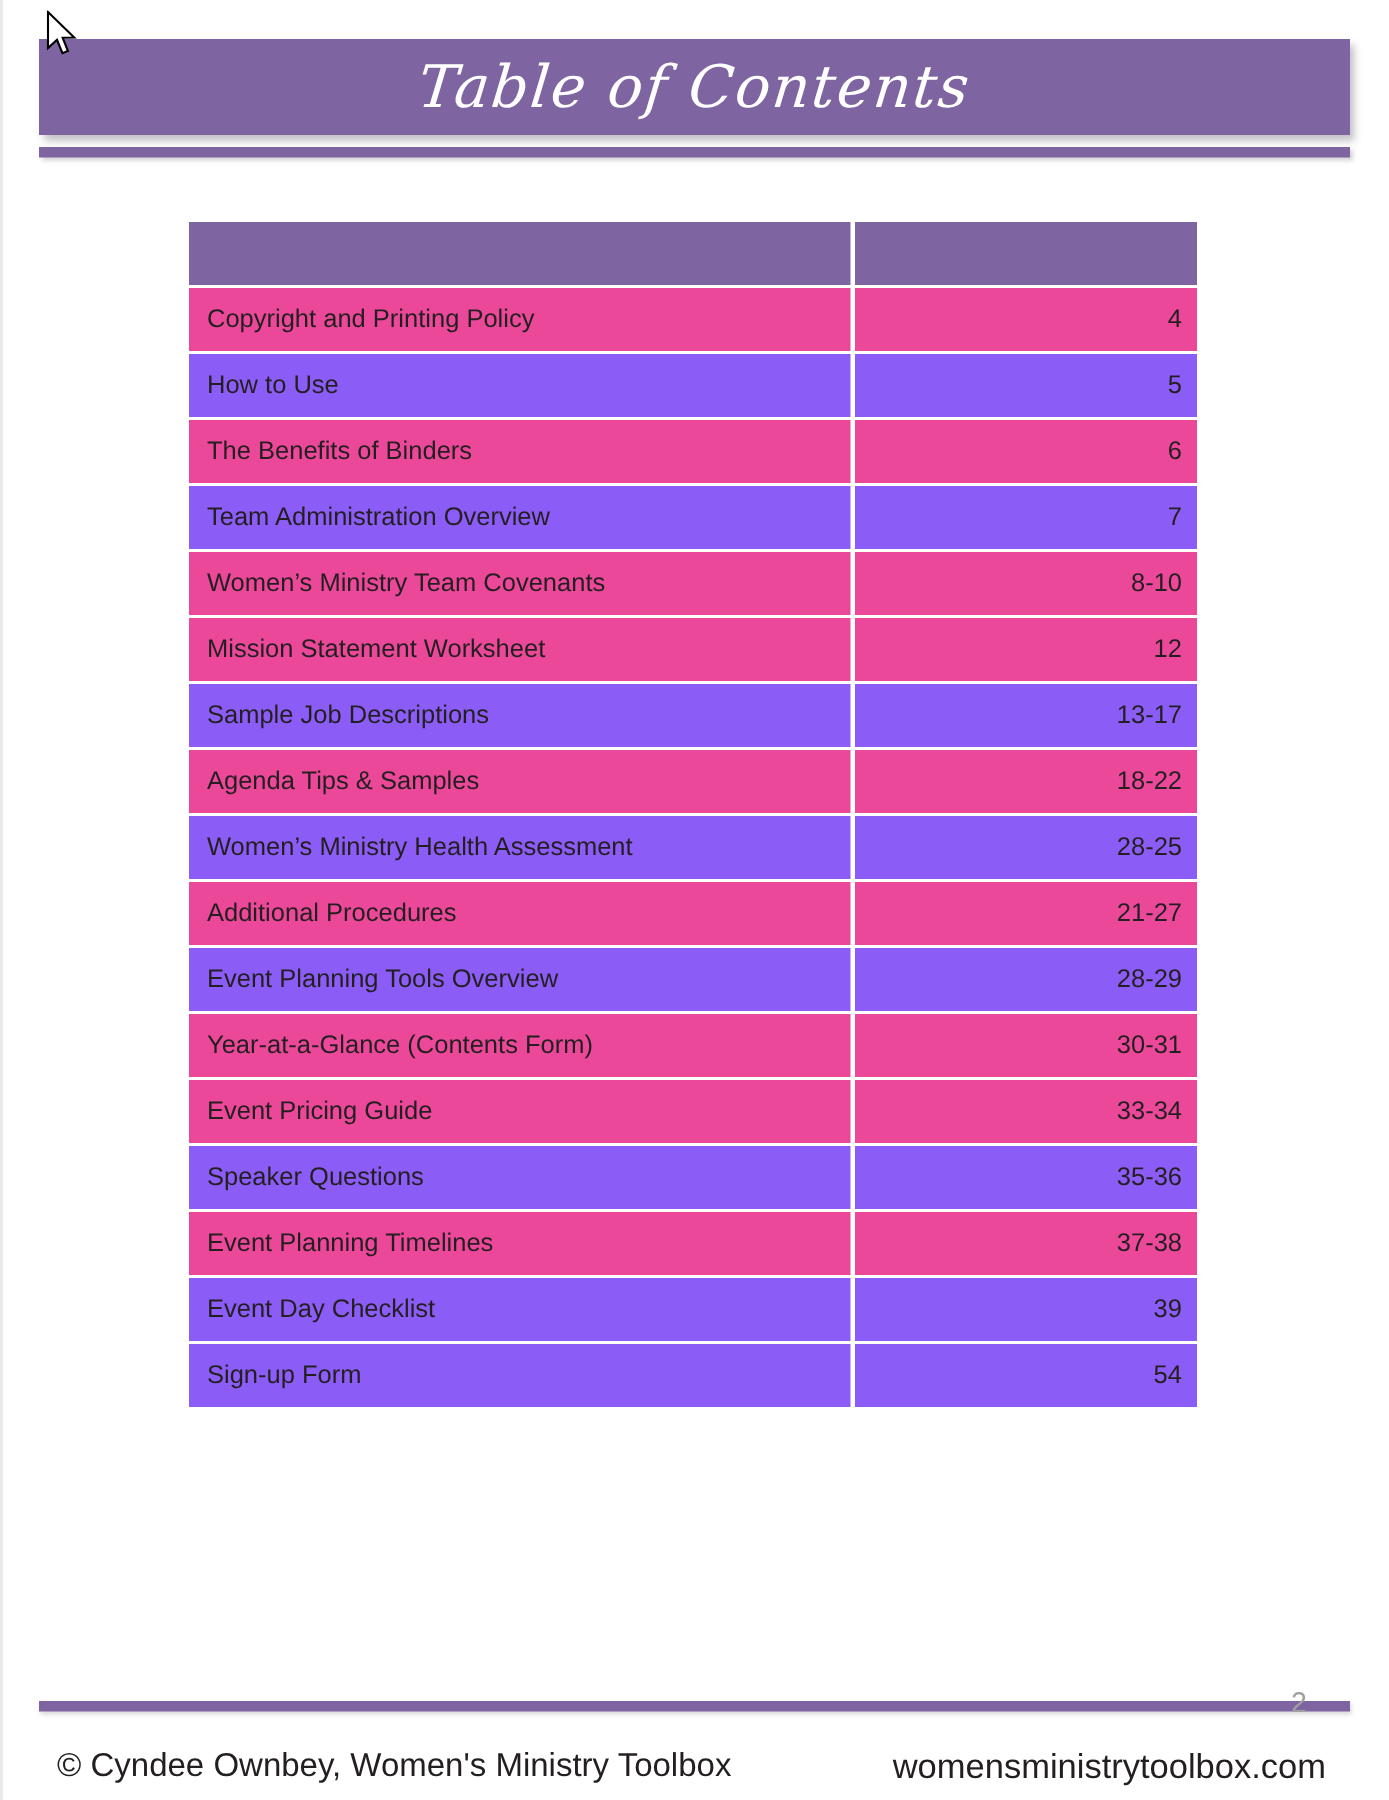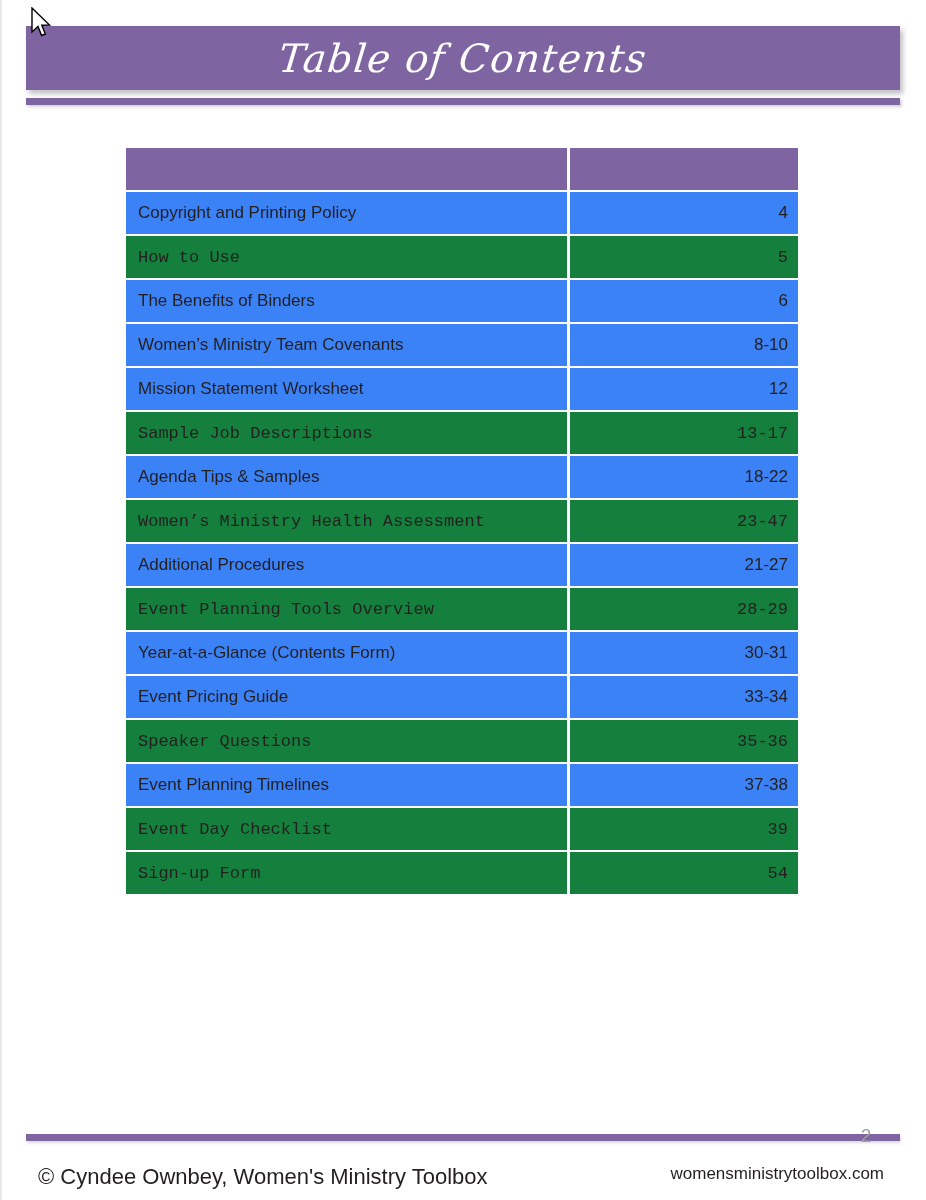--- a/index.html
+++ b/index.html
@@ -108,22 +108,22 @@
     text-align: left;
     padding-left: 12px;
     border-right: 3px solid #ffffff;
   }
 
   .toc-row td.cell-page {
     text-align: right;
     padding-right: 10px;
   }
 
-  .toc-row.shade-dark td { background: #3b82f6; }
-  .toc-row.shade-light td { background: #15803d; font-family: Liberation Mono, monospace; }
+  .toc-row.shade-dark td { background: #ec4899; }
+  .toc-row.shade-light td { background: #8b5cf6; }
 
   
   .footer-rule {
     position: absolute;
     left: 26px;
     top: 1134px;
     width: 874px;
     height: 7px;
     background: #7e64a0;
     box-shadow: 1px 2px 3px rgba(150,150,160,0.35);
@@ -146,21 +146,21 @@
     top: 1164px;
     font-size: 22px;
     color: #231f20;
     white-space: nowrap;
   }
 
   .footer-right {
     position: absolute;
     right: 42px;
     top: 1164px;
-    font-size: 17px;
+    font-size: 23px;
     color: #231f20;
     white-space: nowrap;
   }
 
   
   .mouse-cursor {
     position: absolute;
     left: 30px;
     top: 7px;
     width: 22px;
@@ -197,39 +197,43 @@
           <td class="cell-page">4</td>
         </tr>
         <tr class="toc-row shade-light">
           <td class="cell-title">How to Use</td>
           <td class="cell-page">5</td>
         </tr>
         <tr class="toc-row shade-dark">
           <td class="cell-title">The Benefits of Binders</td>
           <td class="cell-page">6</td>
         </tr>
+        <tr class="toc-row shade-light">
+          <td class="cell-title">Team Administration Overview</td>
+          <td class="cell-page">7</td>
+        </tr>
         <tr class="toc-row shade-dark">
           <td class="cell-title">Women’s Ministry Team Covenants</td>
           <td class="cell-page">8-10</td>
         </tr>
         <tr class="toc-row shade-dark">
           <td class="cell-title">Mission Statement Worksheet</td>
           <td class="cell-page">12</td>
         </tr>
         <tr class="toc-row shade-light">
           <td class="cell-title">Sample Job Descriptions</td>
           <td class="cell-page">13-17</td>
         </tr>
         <tr class="toc-row shade-dark">
           <td class="cell-title">Agenda Tips &amp; Samples</td>
           <td class="cell-page">18-22</td>
         </tr>
         <tr class="toc-row shade-light">
           <td class="cell-title">Women’s Ministry Health Assessment</td>
-          <td class="cell-page">23-47</td>
+          <td class="cell-page">28-25</td>
         </tr>
         <tr class="toc-row shade-dark">
           <td class="cell-title">Additional Procedures</td>
           <td class="cell-page">21-27</td>
         </tr>
         <tr class="toc-row shade-light">
           <td class="cell-title">Event Planning Tools Overview</td>
           <td class="cell-page">28-29</td>
         </tr>
         <tr class="toc-row shade-dark">

